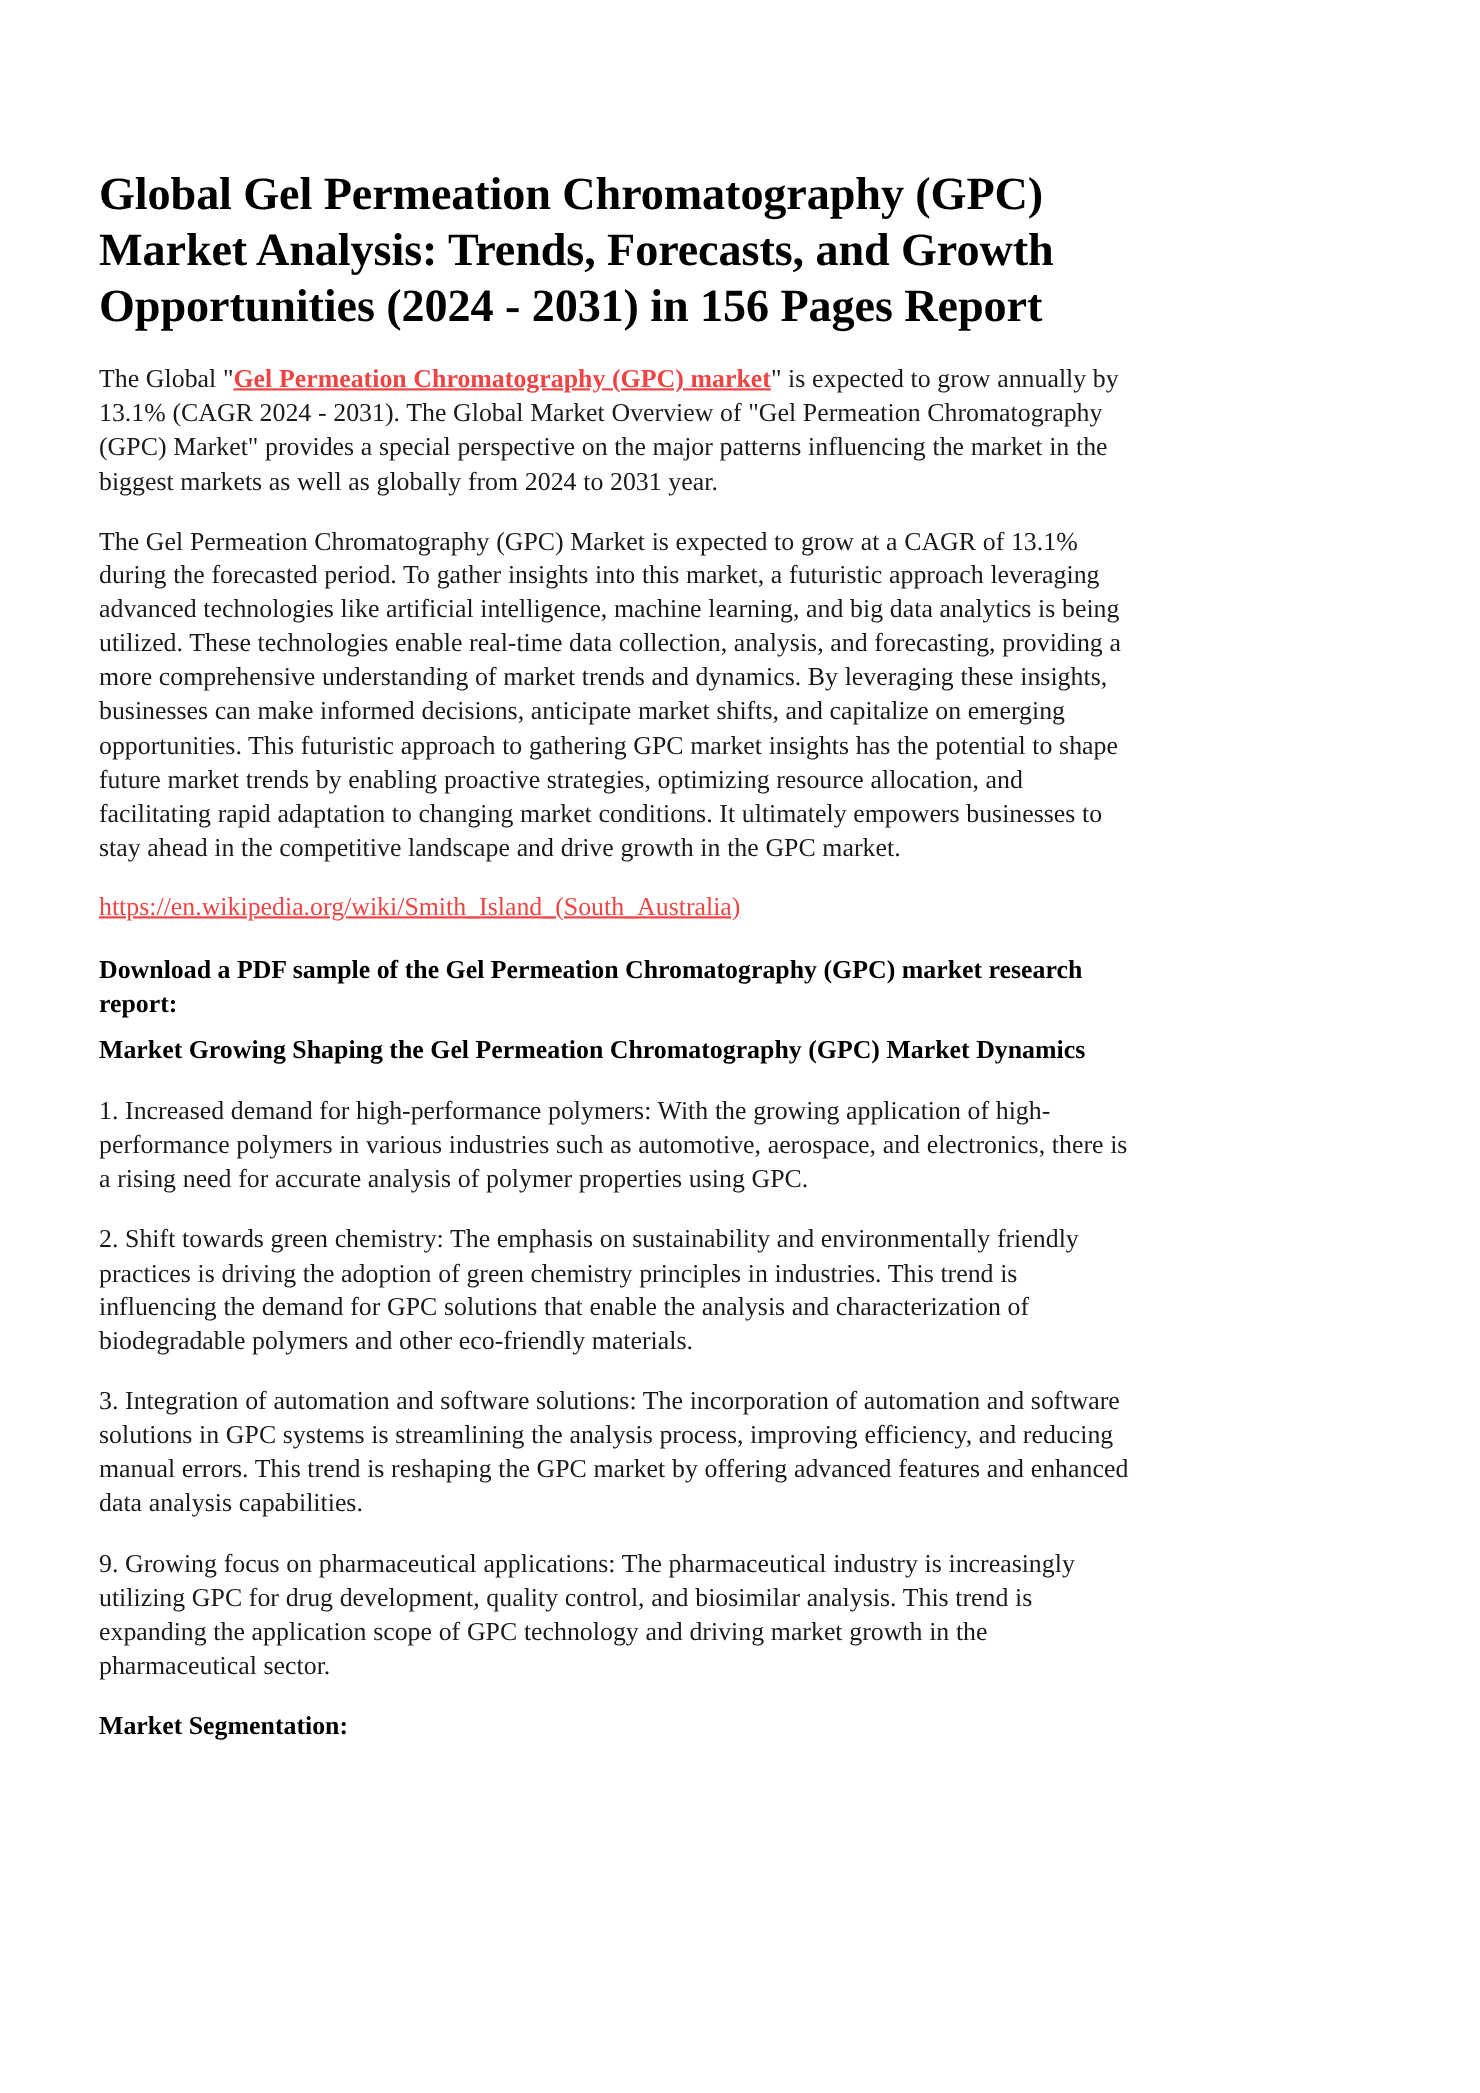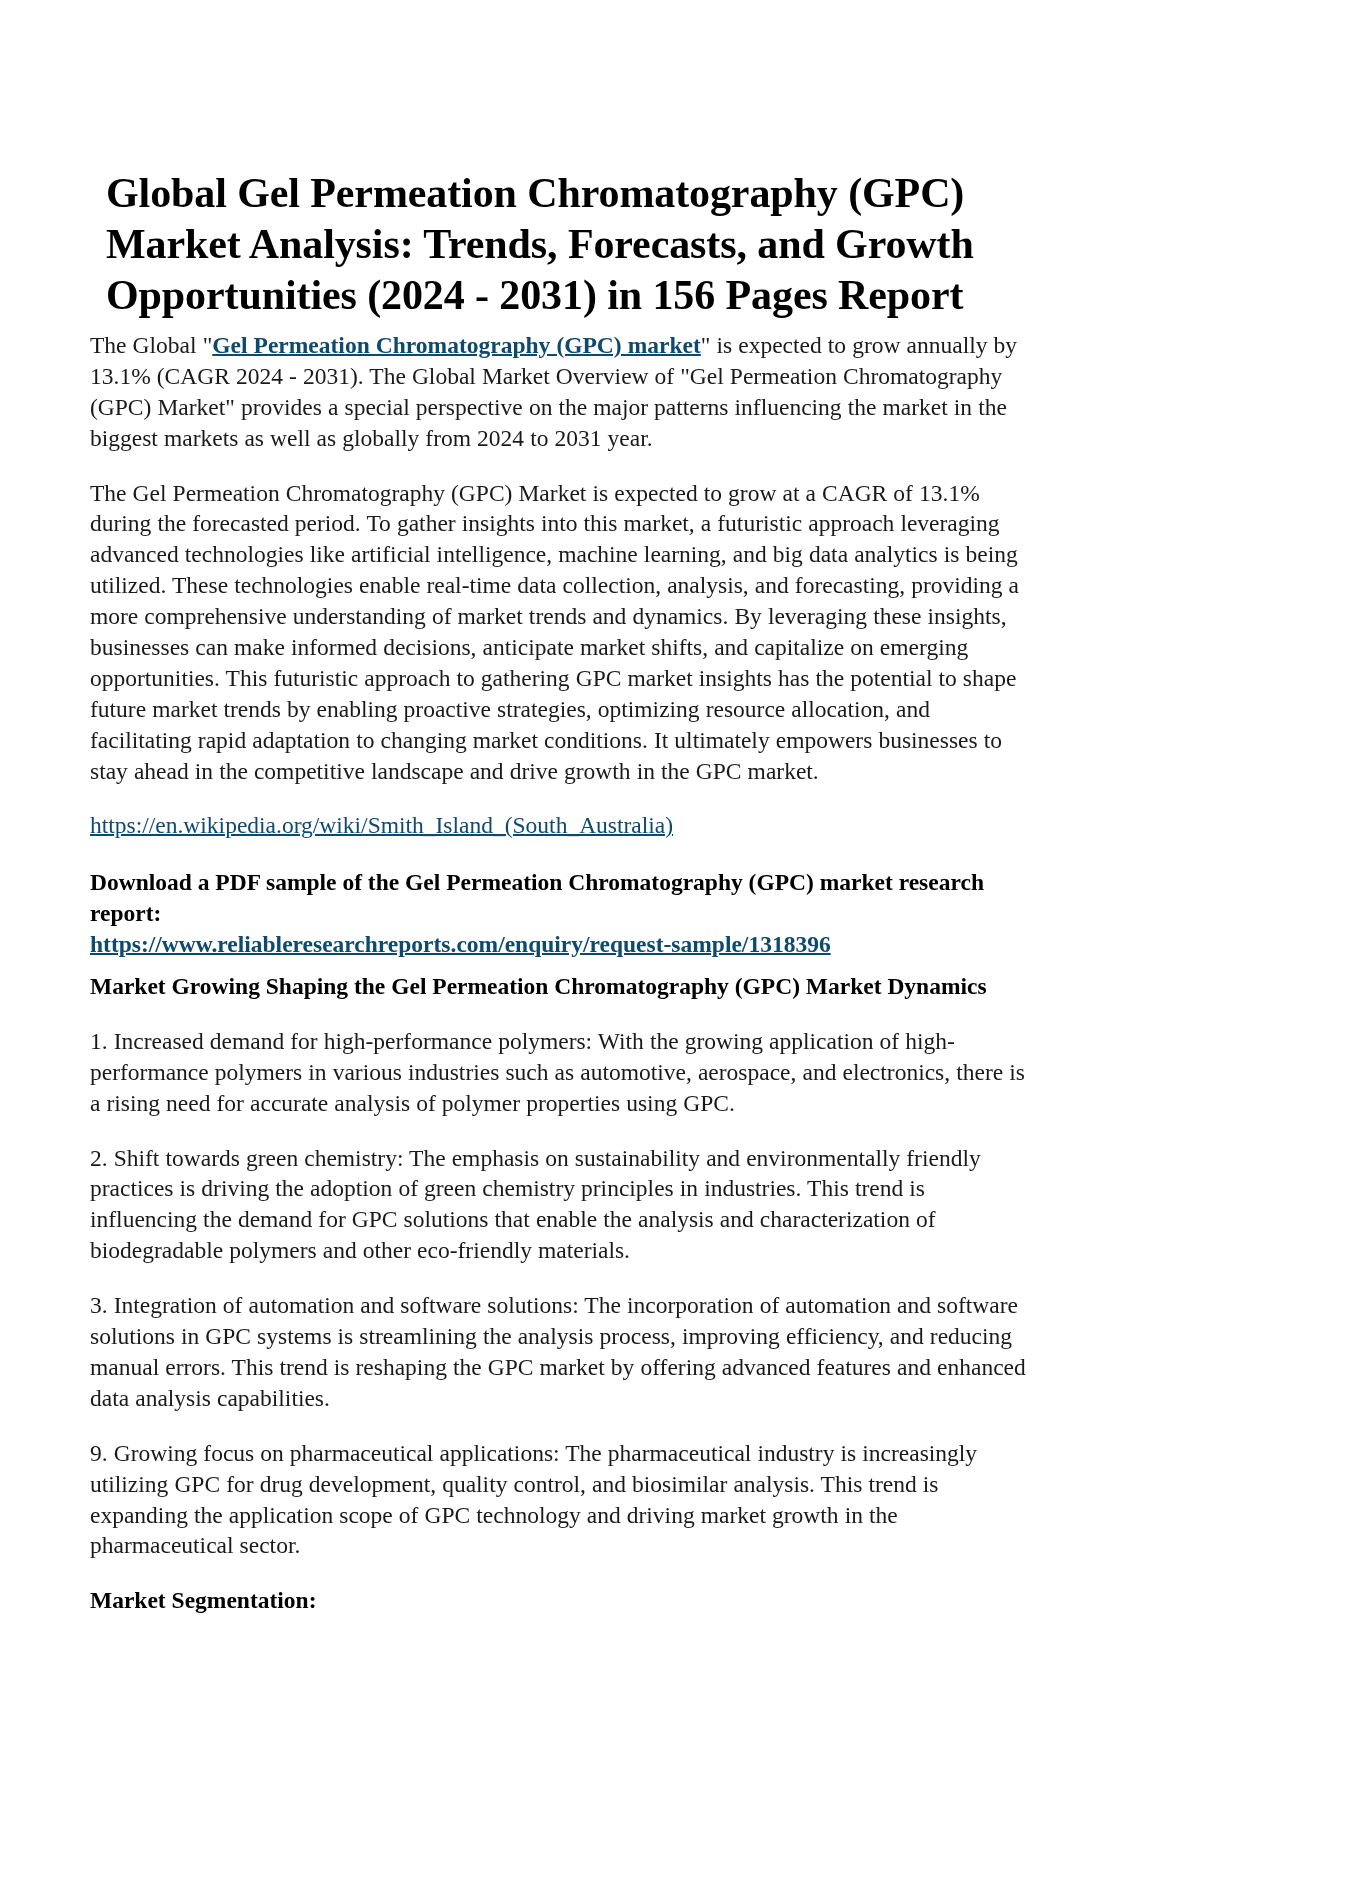--- a/index.html
+++ b/index.html
@@ -26,21 +26,21 @@
     position: absolute;
     left: 90px;
     top: 0;
     width: 945px;
   }
   h1.doc-title {
     font-family: "Liberation Serif", "DejaVu Serif", serif;
     font-size: 42px;
     line-height: 1.21;
     font-weight: bold;
-    margin: 16px;
+    margin: 0;
     padding: 0;
     letter-spacing: -0.1px;
     color: #000000;
     position: absolute;
     top: 152px;
     left: 0;
     width: 945px;
   }
   .body-block {
     position: absolute;
@@ -57,21 +57,21 @@
     word-spacing: 0.2px;
   }
   h2.section-heading {
     font-size: 23.5px;
     line-height: 1.315;
     font-weight: bold;
     margin: 0 0 24px 0;
     color: #000000;
   }
   a.link {
-    color: #0c4a6e;
+    color: #ef4444;
     text-decoration: underline;
     text-underline-offset: 1px;
   }
   a.link.bold {
     font-weight: bold;
   }
   a.link.plain {
     font-weight: normal;
   }
   .download-block {
@@ -99,21 +99,21 @@
 
     <div class="body-block">
 
       <p class="para"><span>The Global "</span><a class="link bold" href="#">Gel Permeation Chromatography (GPC) market</a><span>" is expected to grow annually by 13.1% (CAGR 2024 - 2031). The Global Market Overview of "Gel Permeation Chromatography (GPC) Market" provides a special perspective on the major patterns influencing the market in the biggest markets as well as globally from 2024 to 2031 year.</span></p>
 
 
       <p class="para">The Gel Permeation Chromatography (GPC) Market is expected to grow at a CAGR of 13.1% during the forecasted period. To gather insights into this market, a futuristic approach leveraging advanced technologies like artificial intelligence, machine learning, and big data analytics is being utilized. These technologies enable real-time data collection, analysis, and forecasting, providing a more comprehensive understanding of market trends and dynamics. By leveraging these insights, businesses can make informed decisions, anticipate market shifts, and capitalize on emerging opportunities. This futuristic approach to gathering GPC market insights has the potential to shape future market trends by enabling proactive strategies, optimizing resource allocation, and facilitating rapid adaptation to changing market conditions. It ultimately empowers businesses to stay ahead in the competitive landscape and drive growth in the GPC market.</p>
 
       <p class="wiki-line"><a class="link plain" href="#">https://en.wikipedia.org/wiki/Smith_Island_(South_Australia)</a></p>
 
-      <p class="download-block"><span>Download a PDF sample of the Gel Permeation Chromatography (GPC) market research report:</span><br><a class="link bold nowrap-url" href="#">https://www.reliableresearchreports.com/enquiry/request-sample/1318396</a></p>
+      <p class="download-block"><span>Download a PDF sample of the Gel Permeation Chromatography (GPC) market research report:</span><br></p>
 
       <h2 class="section-heading">Market Growing Shaping the Gel Permeation Chromatography (GPC) Market Dynamics</h2>
 
       <p class="para">1. Increased demand for high-performance polymers: With the growing application of high-performance polymers in various industries such as automotive, aerospace, and electronics, there is a rising need for accurate analysis of polymer properties using GPC.</p>
 
       <p class="para">2. Shift towards green chemistry: The emphasis on sustainability and environmentally friendly practices is driving the adoption of green chemistry principles in industries. This trend is influencing the demand for GPC solutions that enable the analysis and characterization of biodegradable polymers and other eco-friendly materials.</p>
 
       <p class="para">3. Integration of automation and software solutions: The incorporation of automation and software solutions in GPC systems is streamlining the analysis process, improving efficiency, and reducing manual errors. This trend is reshaping the GPC market by offering advanced features and enhanced data analysis capabilities.</p>
 
       <p class="para">9. Growing focus on pharmaceutical applications: The pharmaceutical industry is increasingly utilizing GPC for drug development, quality control, and biosimilar analysis. This trend is expanding the application scope of GPC technology and driving market growth in the pharmaceutical sector.</p>

